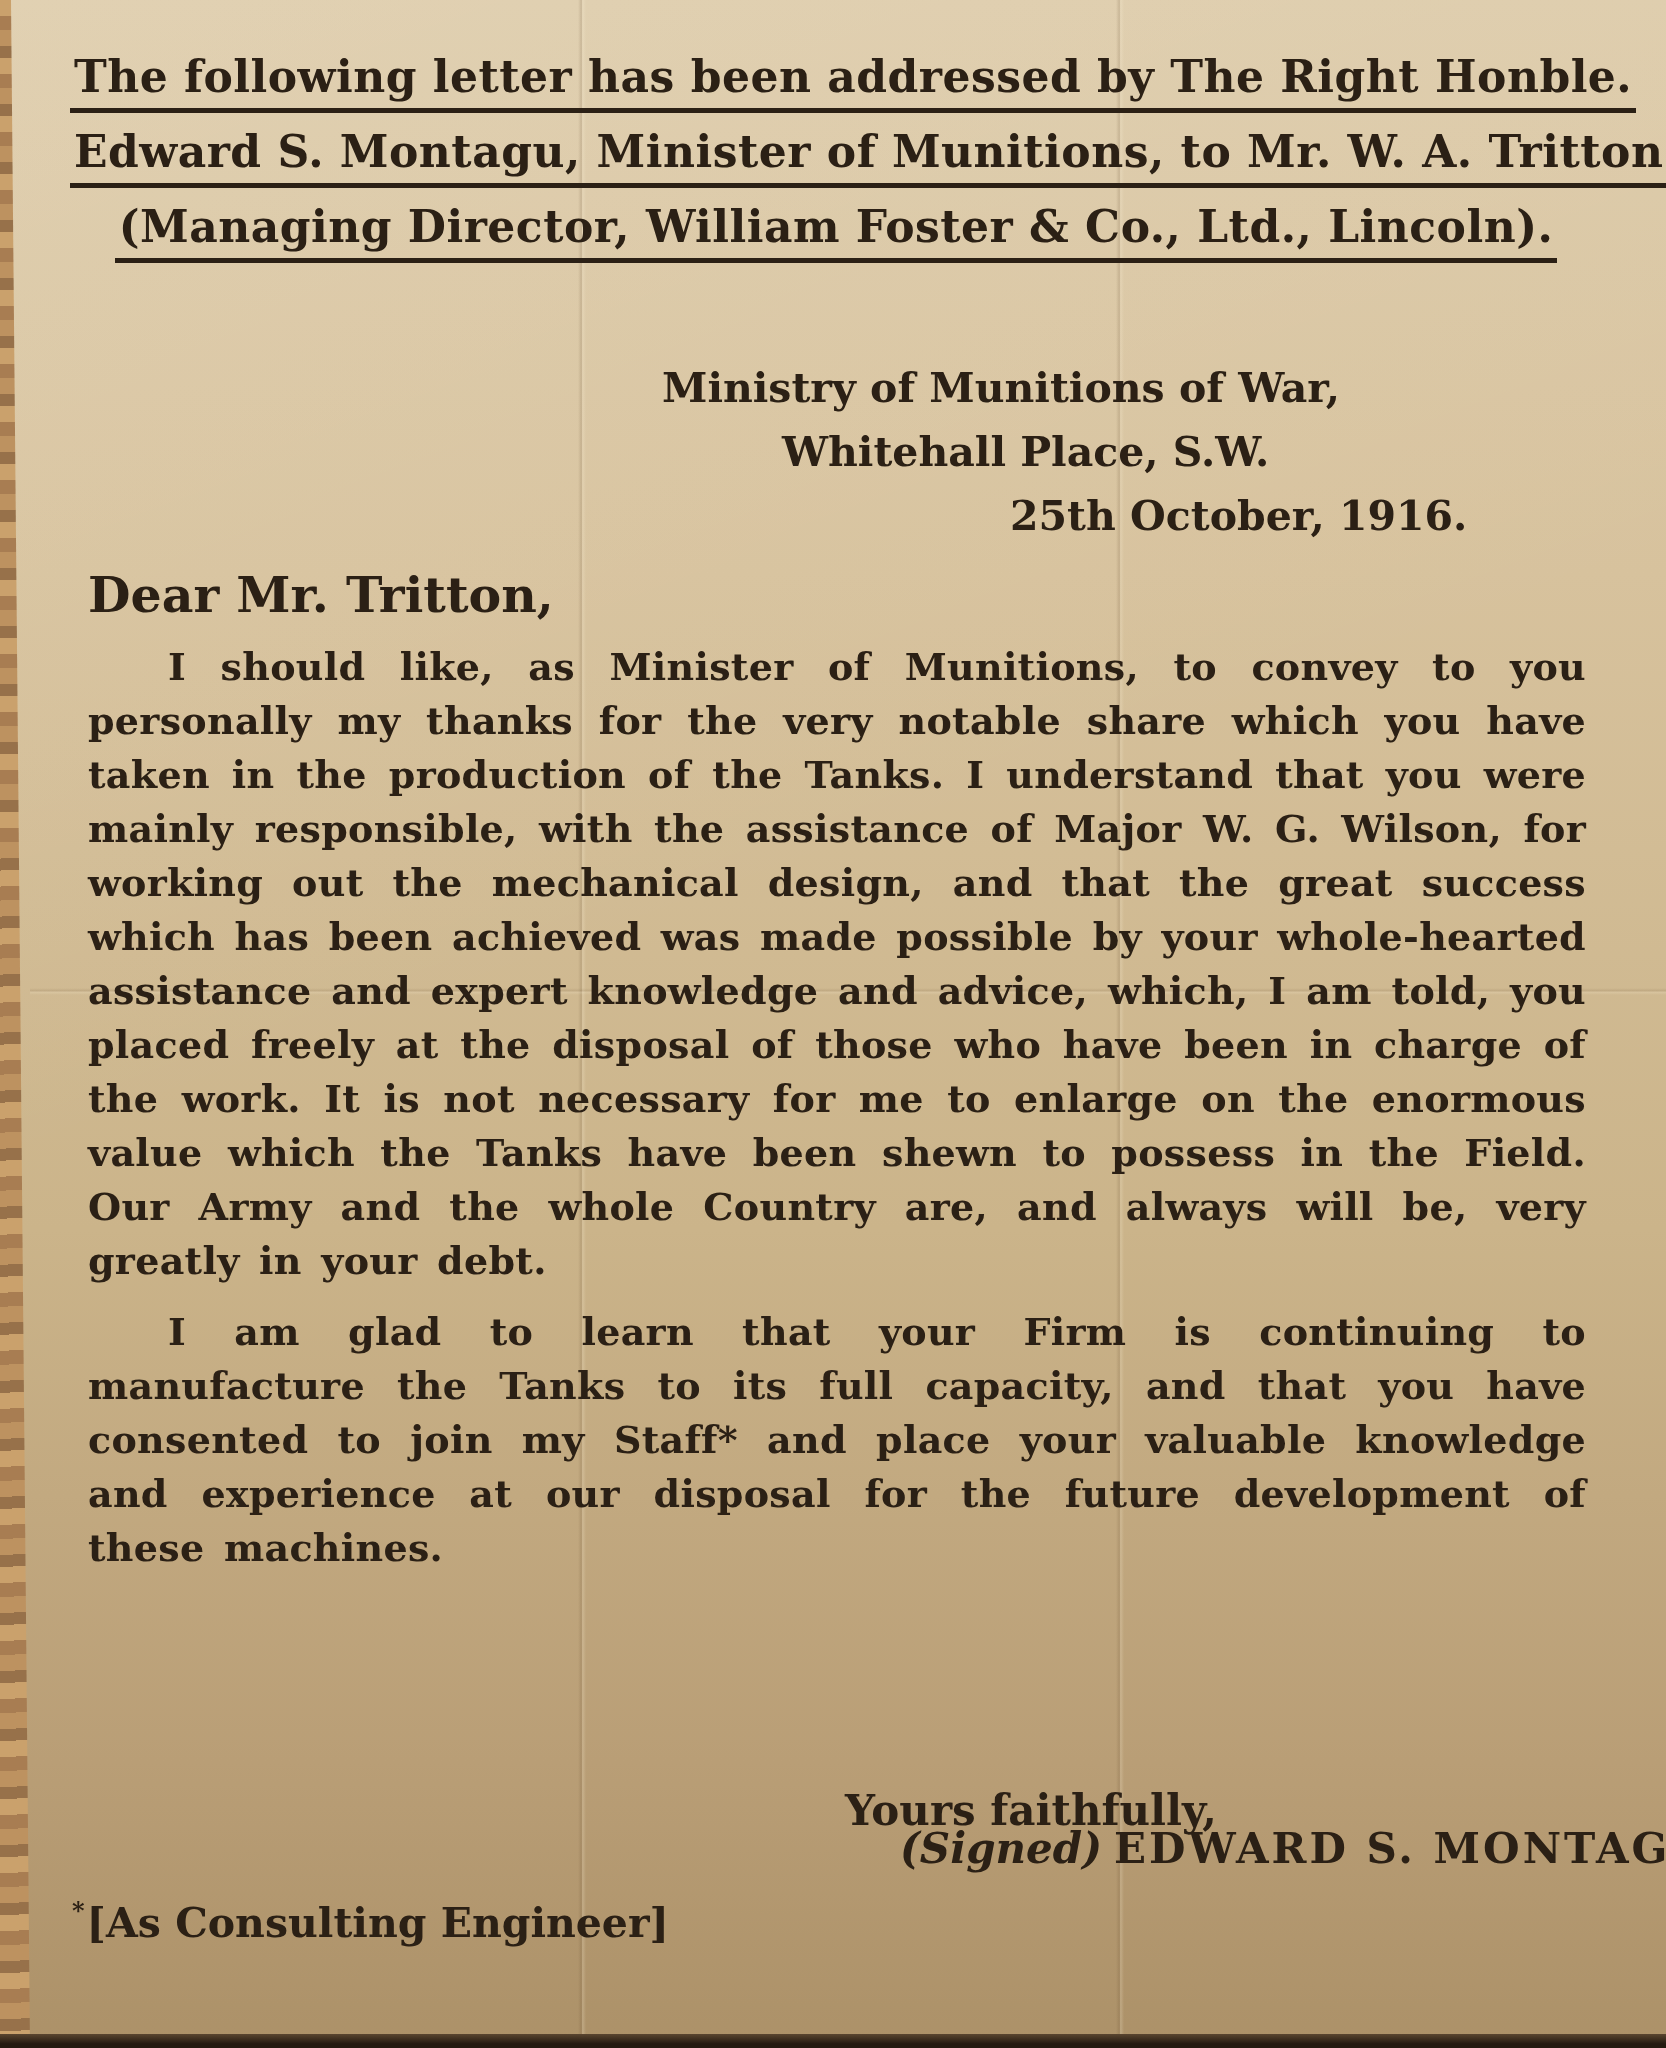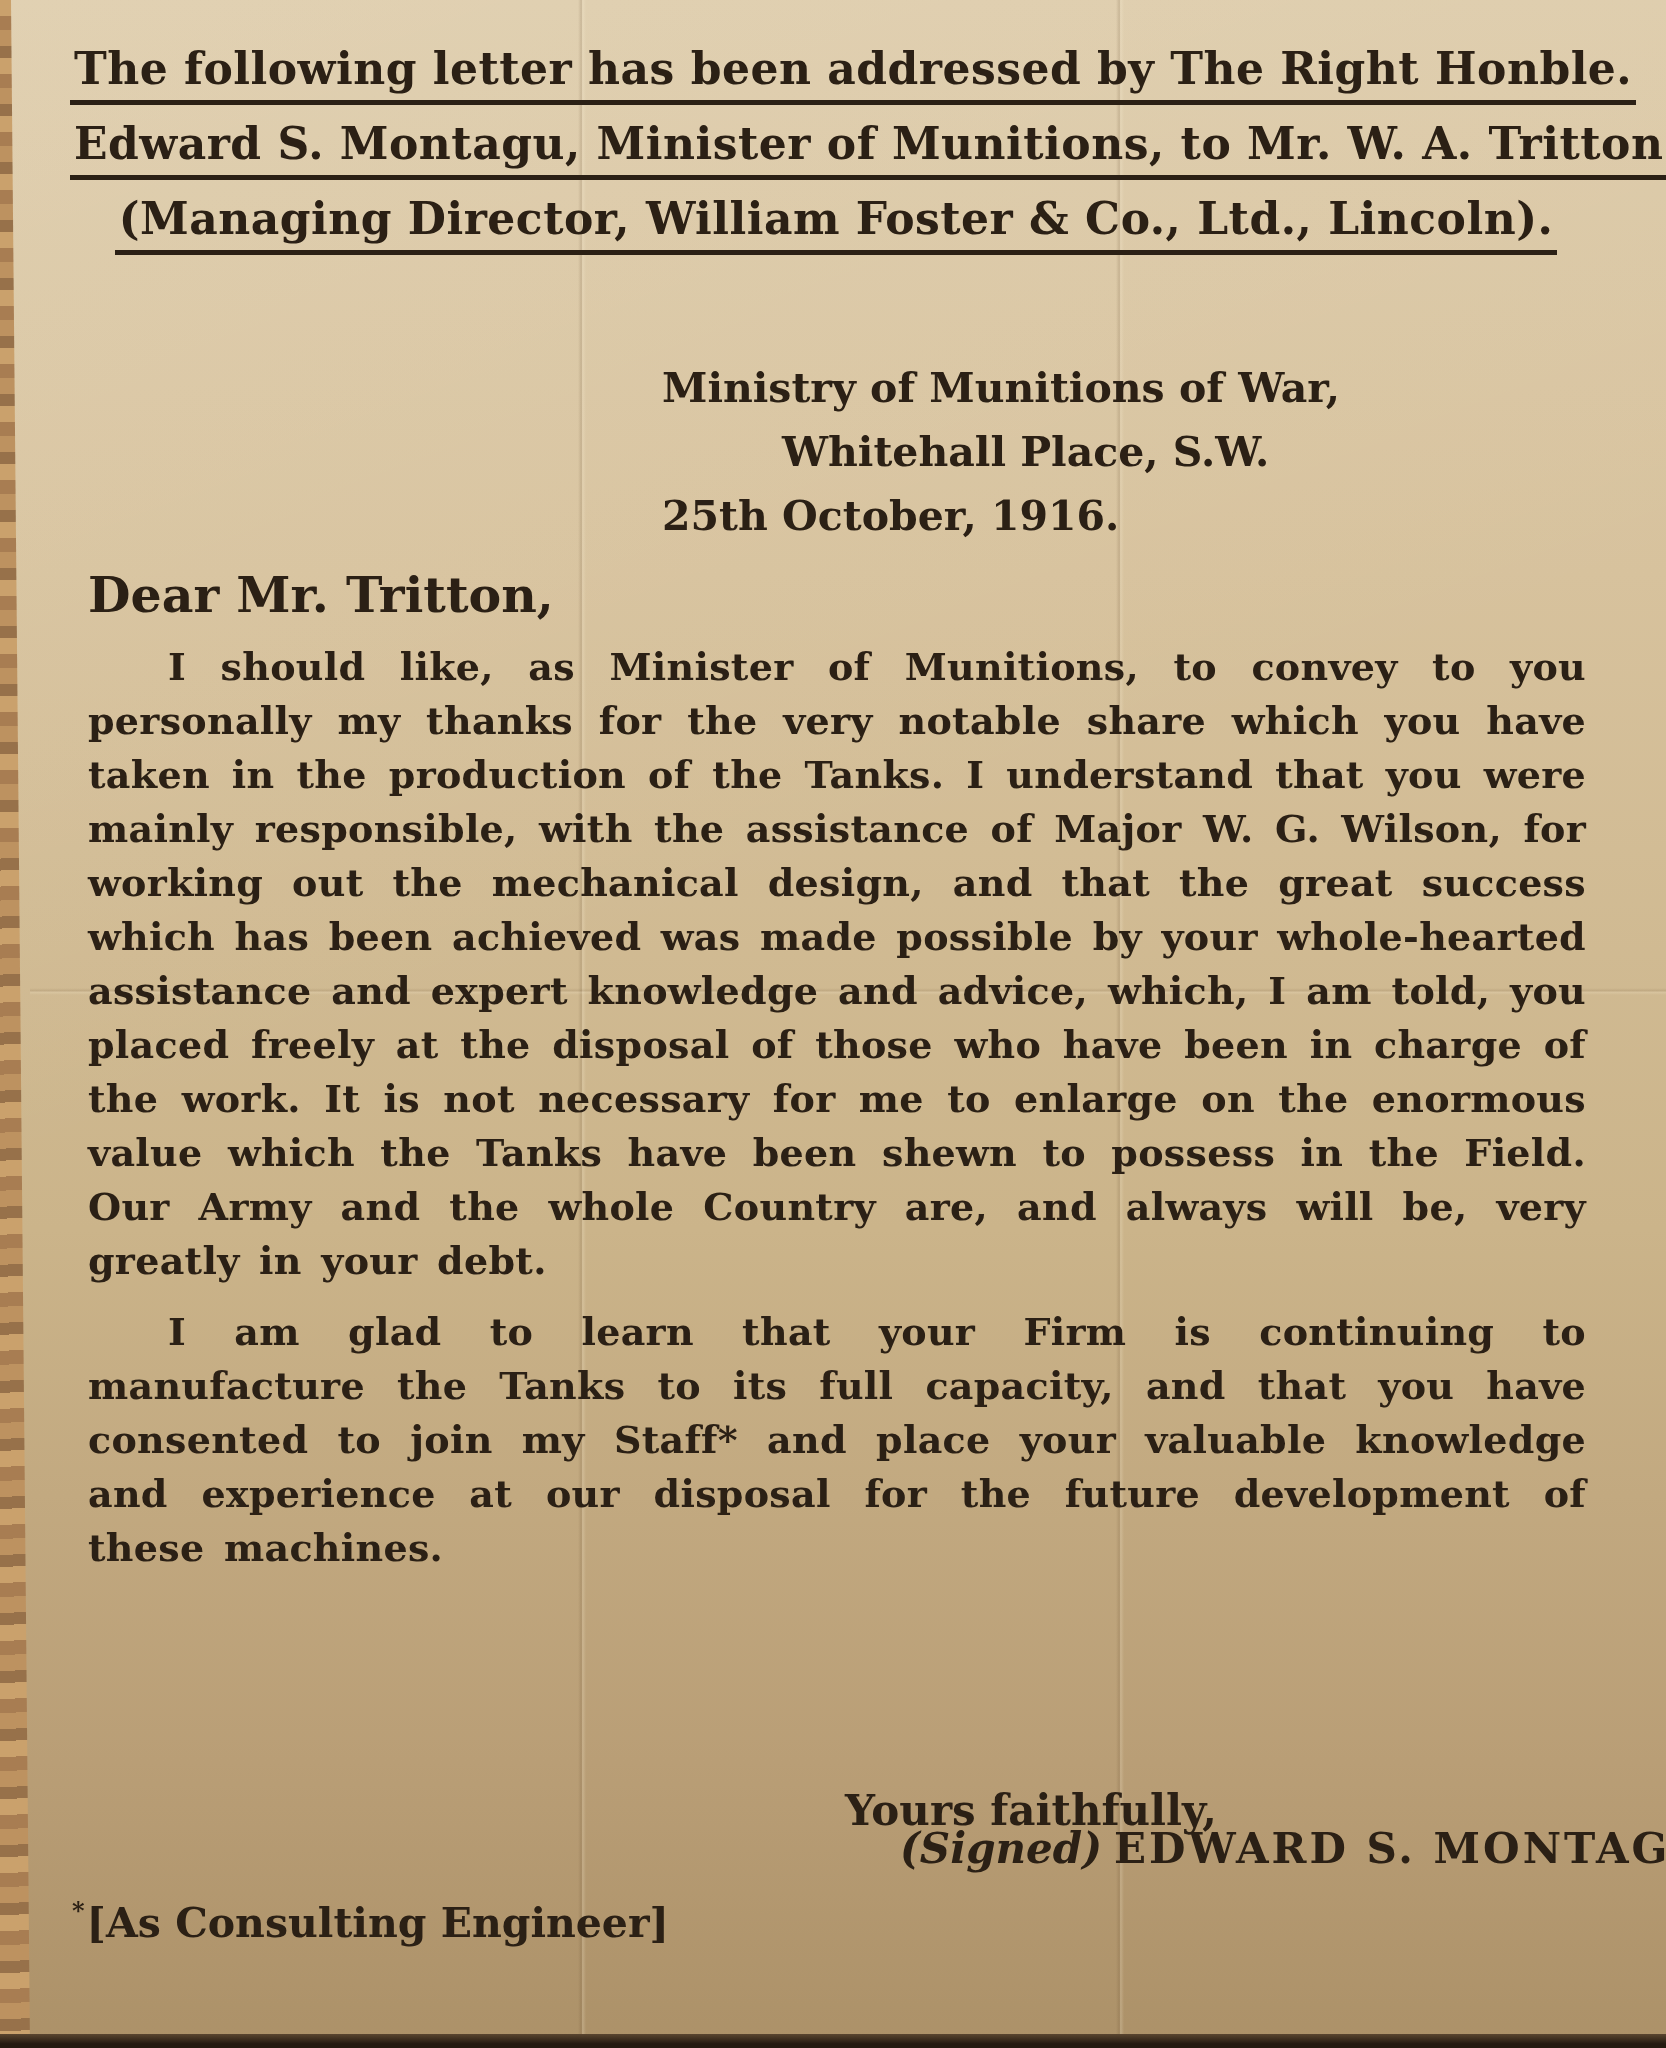--- a/index.html
+++ b/index.html
@@ -44,37 +44,37 @@
     position: absolute; left: 30px; right: 0; height: 7px; top: 988px; pointer-events: none;
     background: linear-gradient(180deg,
       rgba(80,55,28,0) 0%, rgba(80,55,28,0.12) 40%,
       rgba(255,246,222,0.18) 60%, rgba(80,55,28,0) 100%);
   }
 
   
   .ink { color: #2b2015; font-weight: 700; }
 
   .header-block {
-    position: absolute; left: 70px; right: 64px; top: 44px;
+    position: absolute; left: 70px; right: 64px; top: 52px;
     text-align: center;
   }
   .header-line {
     display: table; margin: 0 auto 14px auto;
     font-size: 44px; line-height: 50px; letter-spacing: 0.5px;
     white-space: nowrap;
     padding: 0 4px 6px 4px;
     border-bottom: 5px solid #2b2015;
   }
 
   .address-block {
     position: absolute; left: 662px; top: 356px;
     font-size: 41px; line-height: 64px; white-space: nowrap;
   }
   .address-line.l2 { margin-left: 120px; }
-  .address-line.l3 { }
+  .address-line.l3 { margin-left: 348px; }
 
   .salutation {
     position: absolute; left: 88px; top: 566px;
     font-size: 49px; white-space: nowrap;
   }
 
   .body-block {
     position: absolute; left: 88px; right: 80px; top: 636px;
   }
   .body-block p {

